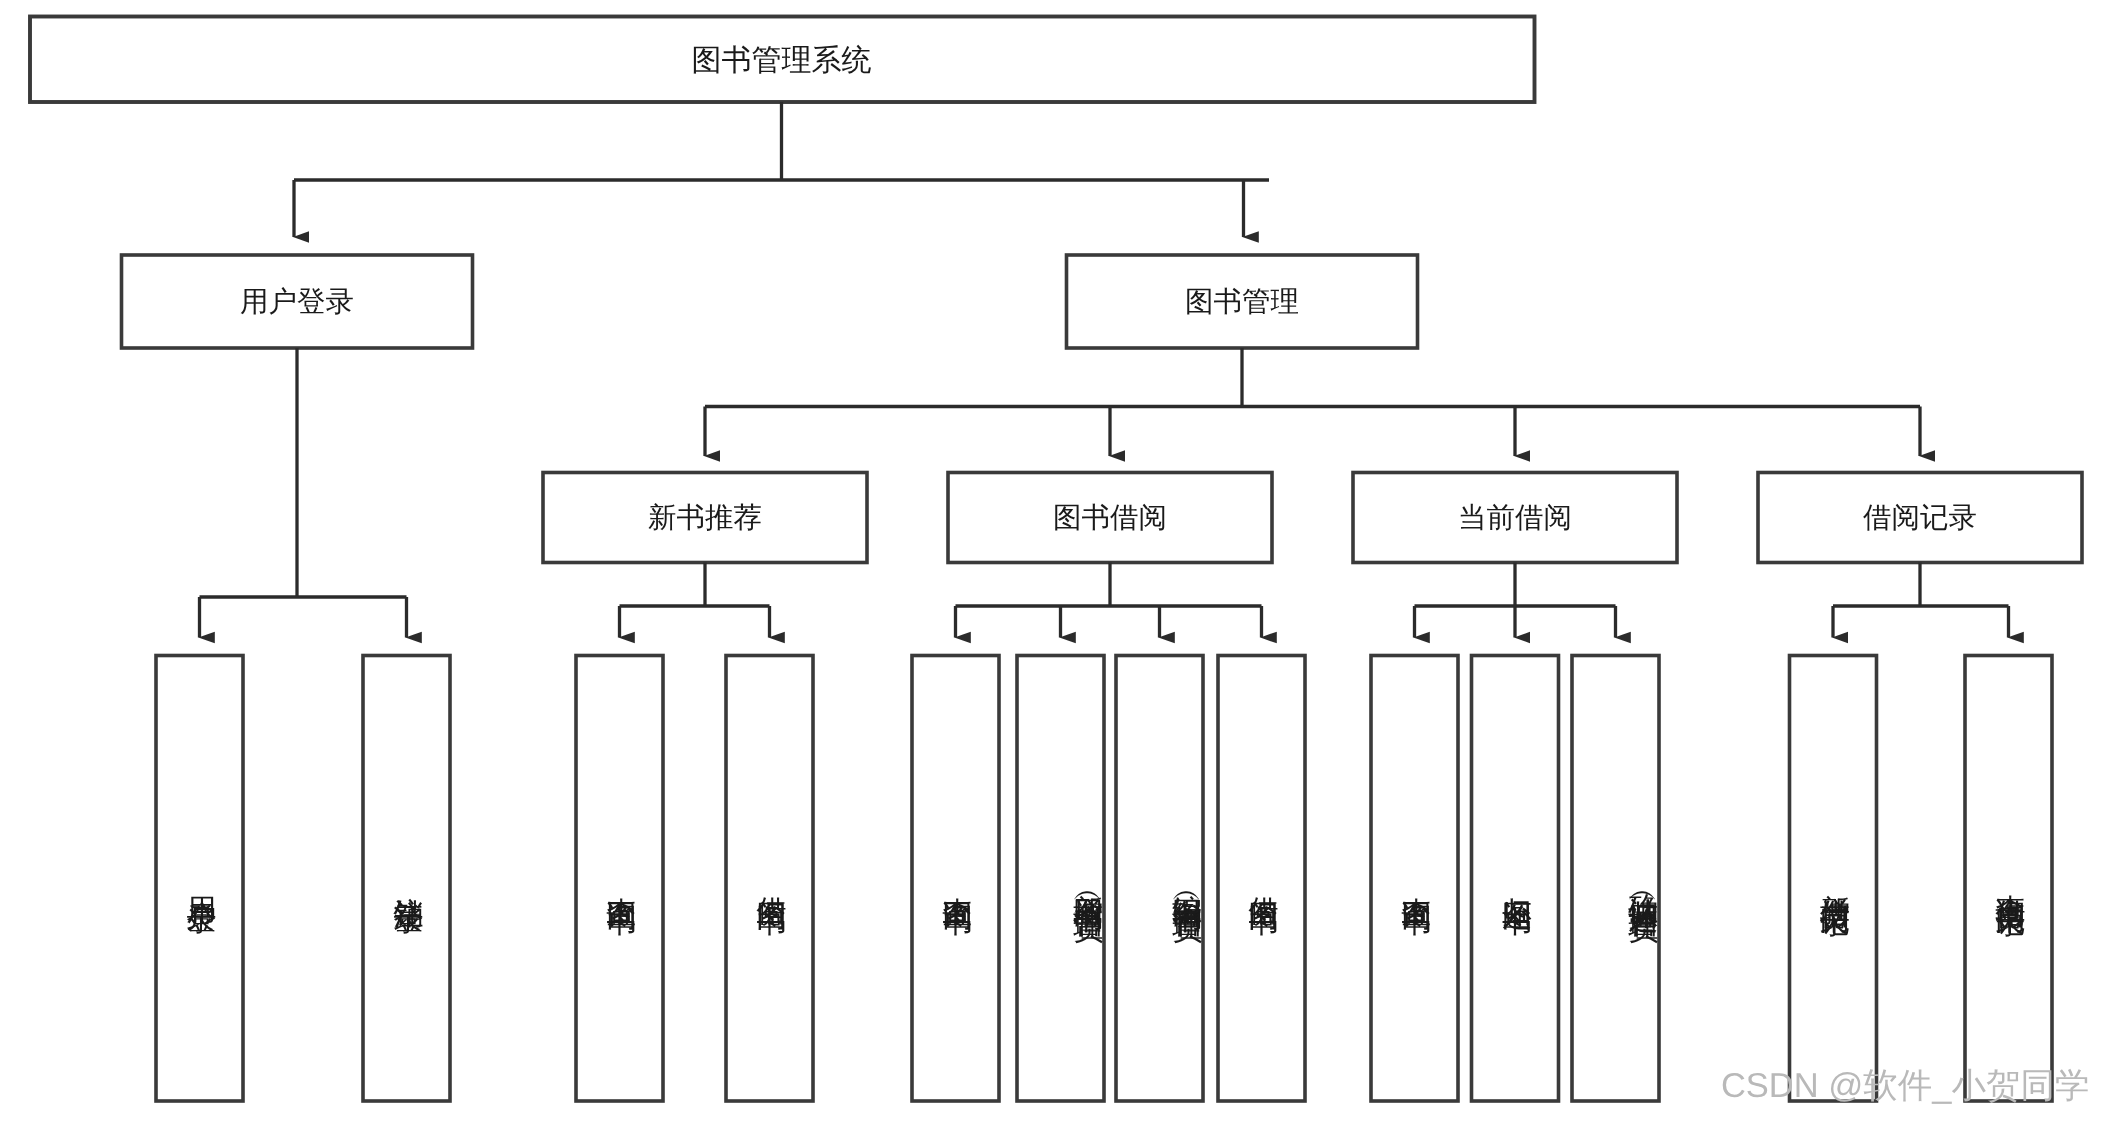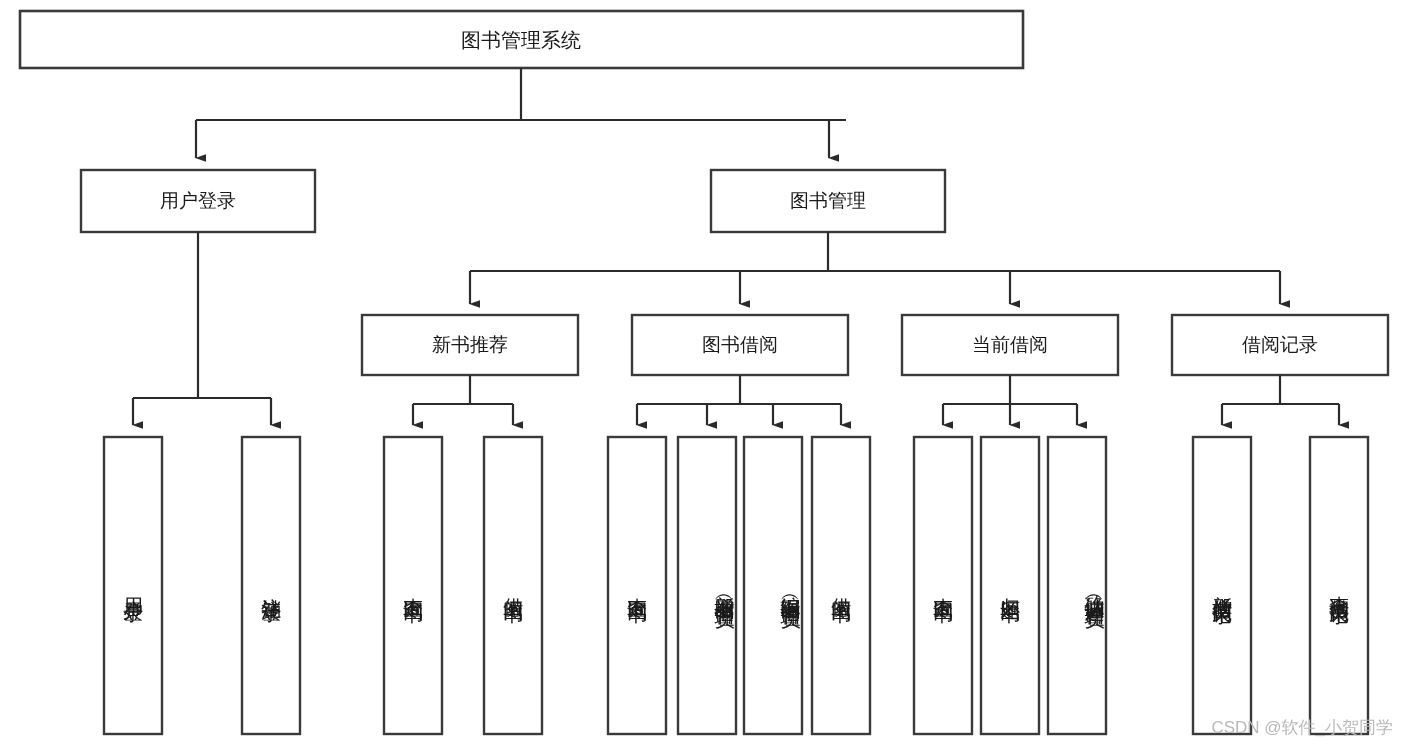--- a/index.html
+++ b/index.html
@@ -68,21 +68,21 @@
     pointer-events: none;
     display: flex;
     align-items: center;
     justify-content: center;
   }
   .watermark {
     position: absolute;
     right: 12px;
     bottom: 8px;
     font-family: "Liberation Sans", "DejaVu Sans", sans-serif;
-    font-size: 17px;
+    font-size: 23px;
     color: #b9b9b9;
     white-space: nowrap;
     user-select: none;
   }
 </style>
 </head>
 <body>
 
 <div id="diagram-root">
 

